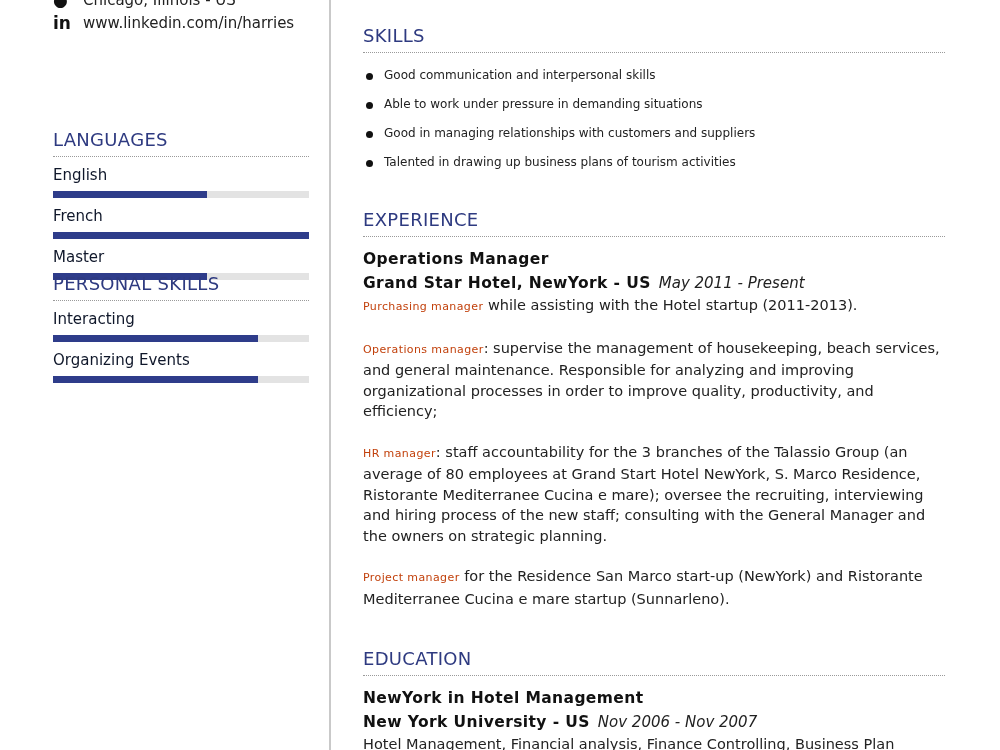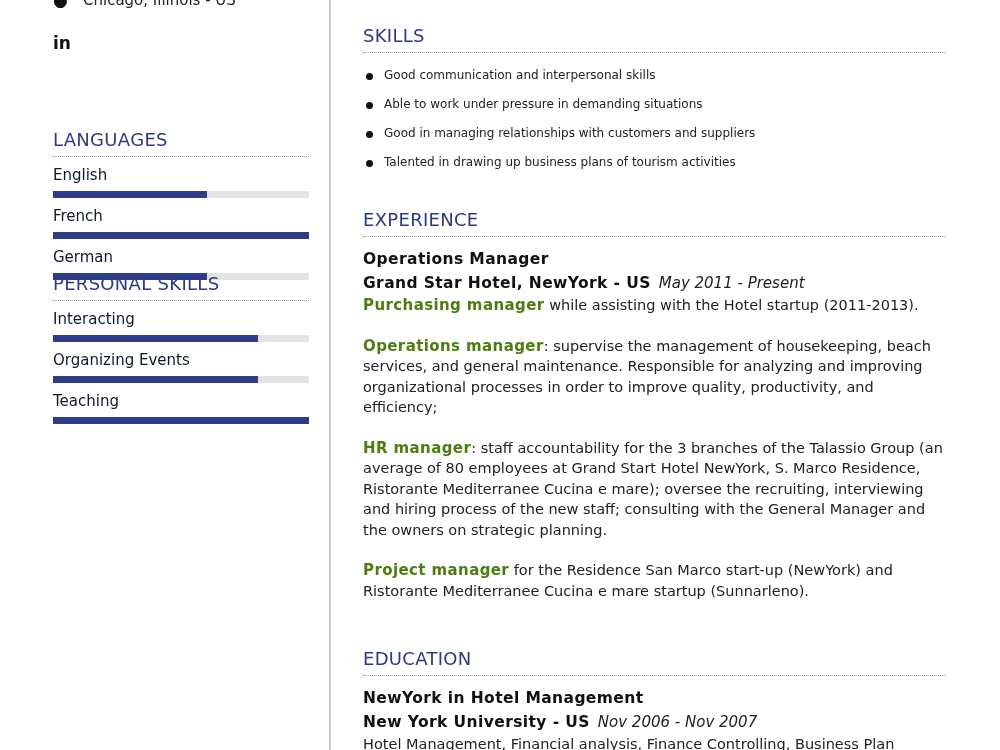--- a/index.html
+++ b/index.html
@@ -32,78 +32,73 @@
     .r-sec { position: absolute; left: 0; width: 582px; }
     .skills-list { list-style: none; margin: 8px 0 0 0; padding: 0; }
     .skills-list li { position: relative; padding-left: 21px; font-size: 12px; line-height: 29px; color: #222; }
     .skills-list li::before {
       content: ""; position: absolute; left: 3px; top: 12px; width: 7px; height: 7px; border-radius: 50%; background: #111;
     }
     .job-title { font-size: 15.5px; font-weight: 600; letter-spacing: 0.4px; line-height: 24px; margin-top: 10px; color: #111; }
     .org-line { font-size: 15.5px; font-weight: 600; letter-spacing: 0.4px; line-height: 24px; color: #111; }
     .org-line .date { font-style: italic; font-weight: normal; letter-spacing: 0; font-size: 15px; margin-left: 8px; color: #222; }
     .para { font-size: 14.5px; line-height: 20.5px; color: #222; }
-    .para b { font-weight: 700; letter-spacing: 0.4px; color: #4d7c0f; font-size: 15px; }
+    .para b { font-weight: 400; letter-spacing: 0.4px; color: #c2410c; font-size: 11px; }
     .gap { height: 20px; }
   </style>
 </head>
 <body>
 
 <div class="left">
   <div class="contact-row" style="top:-10px;">
     <span class="ic">●</span>
     <span class="txt">Chicago, Illinois - US</span>
   </div>
-  <div class="contact-row" style="top:33px;">
+  <div class="contact-row" style="top:13px;">
     <span class="ic">in</span>
+    <span class="txt">www.linkedin.com/in/harries</span>
   </div>
 
   <div class="left-sec" style="top:89px;margin-top:40px;">
     <div class="sec-title">LANGUAGES</div>
     <div id="lang-list">
         <div class="bar-item">
           <div class="bar-label">English</div>
           <div class="bar-track">
             <div class="bar-fill" style="width: 60%;"></div>
           </div>
         </div>
         <div class="bar-item">
           <div class="bar-label">French</div>
           <div class="bar-track">
             <div class="bar-fill" style="width: 100%;"></div>
           </div>
         </div>
         <div class="bar-item">
-          <div class="bar-label">German</div>
+          <div class="bar-label">Master</div>
           <div class="bar-track">
             <div class="bar-fill" style="width: 60%;"></div>
           </div>
         </div>
       </div>
   </div>
 
   <div class="left-sec" style="top:273px;">
     <div class="sec-title">PERSONAL SKILLS</div>
     <div id="pskill-list">
         <div class="bar-item">
           <div class="bar-label">Interacting</div>
           <div class="bar-track">
             <div class="bar-fill" style="width: 80%;"></div>
           </div>
         </div>
         <div class="bar-item">
           <div class="bar-label">Organizing Events</div>
           <div class="bar-track">
             <div class="bar-fill" style="width: 80%;"></div>
-          </div>
-        </div>
-        <div class="bar-item">
-          <div class="bar-label">Teaching</div>
-          <div class="bar-track">
-            <div class="bar-fill" style="width: 100%;"></div>
           </div>
         </div>
       </div>
   </div>
 </div>
 
 <div class="divider"></div>
 
 <div class="right">
   <div class="r-sec" style="top:25px;">

